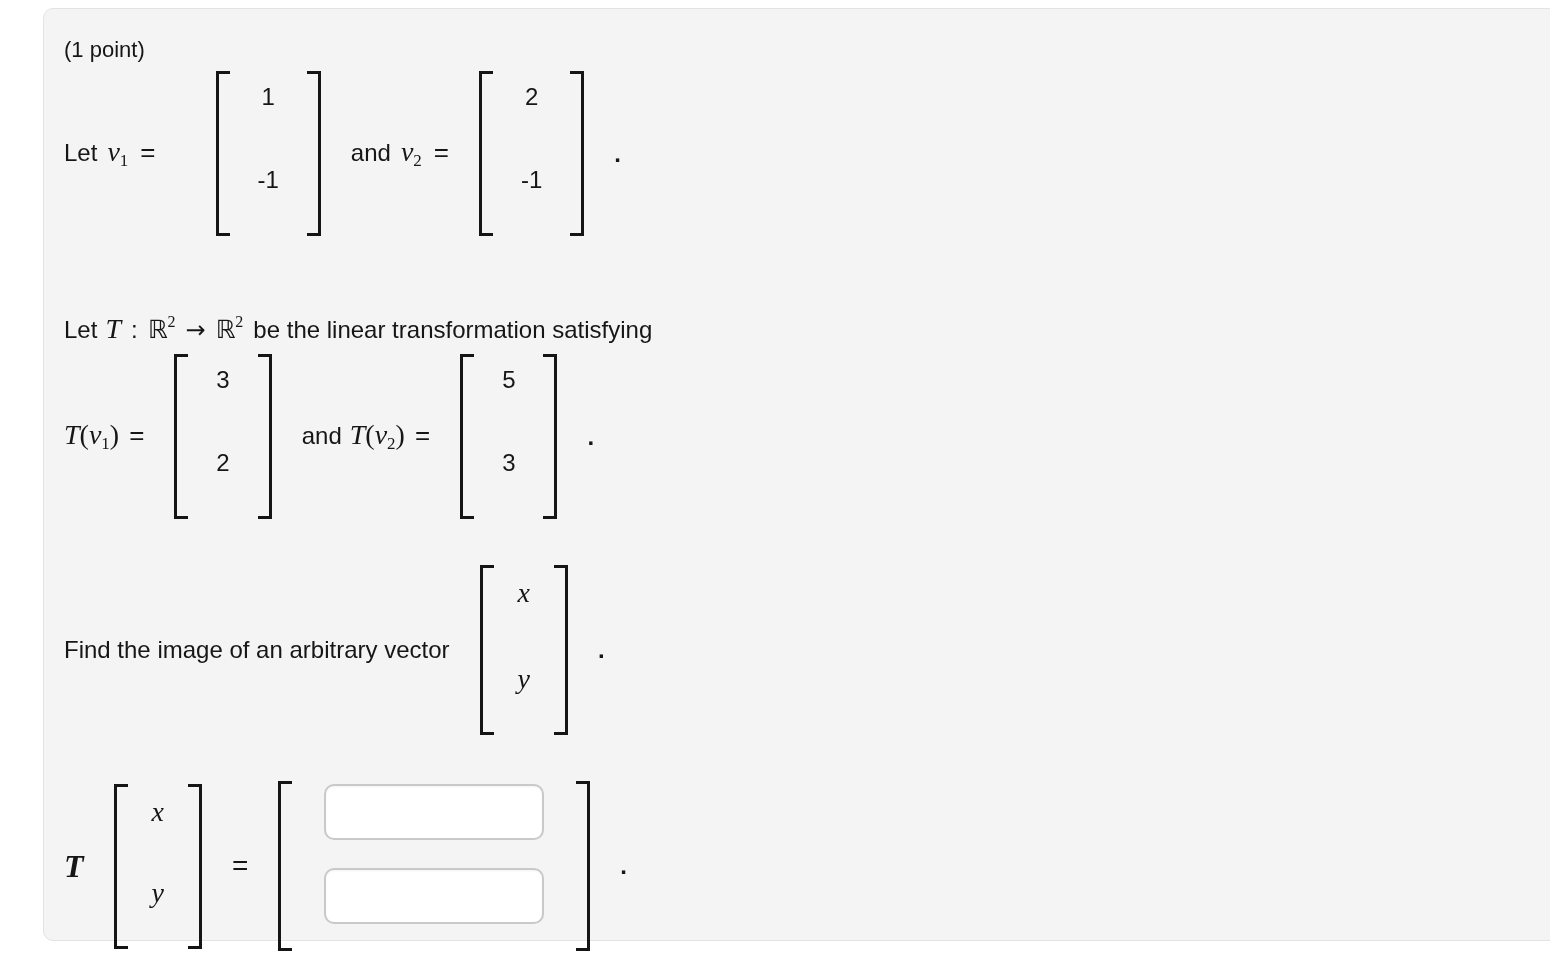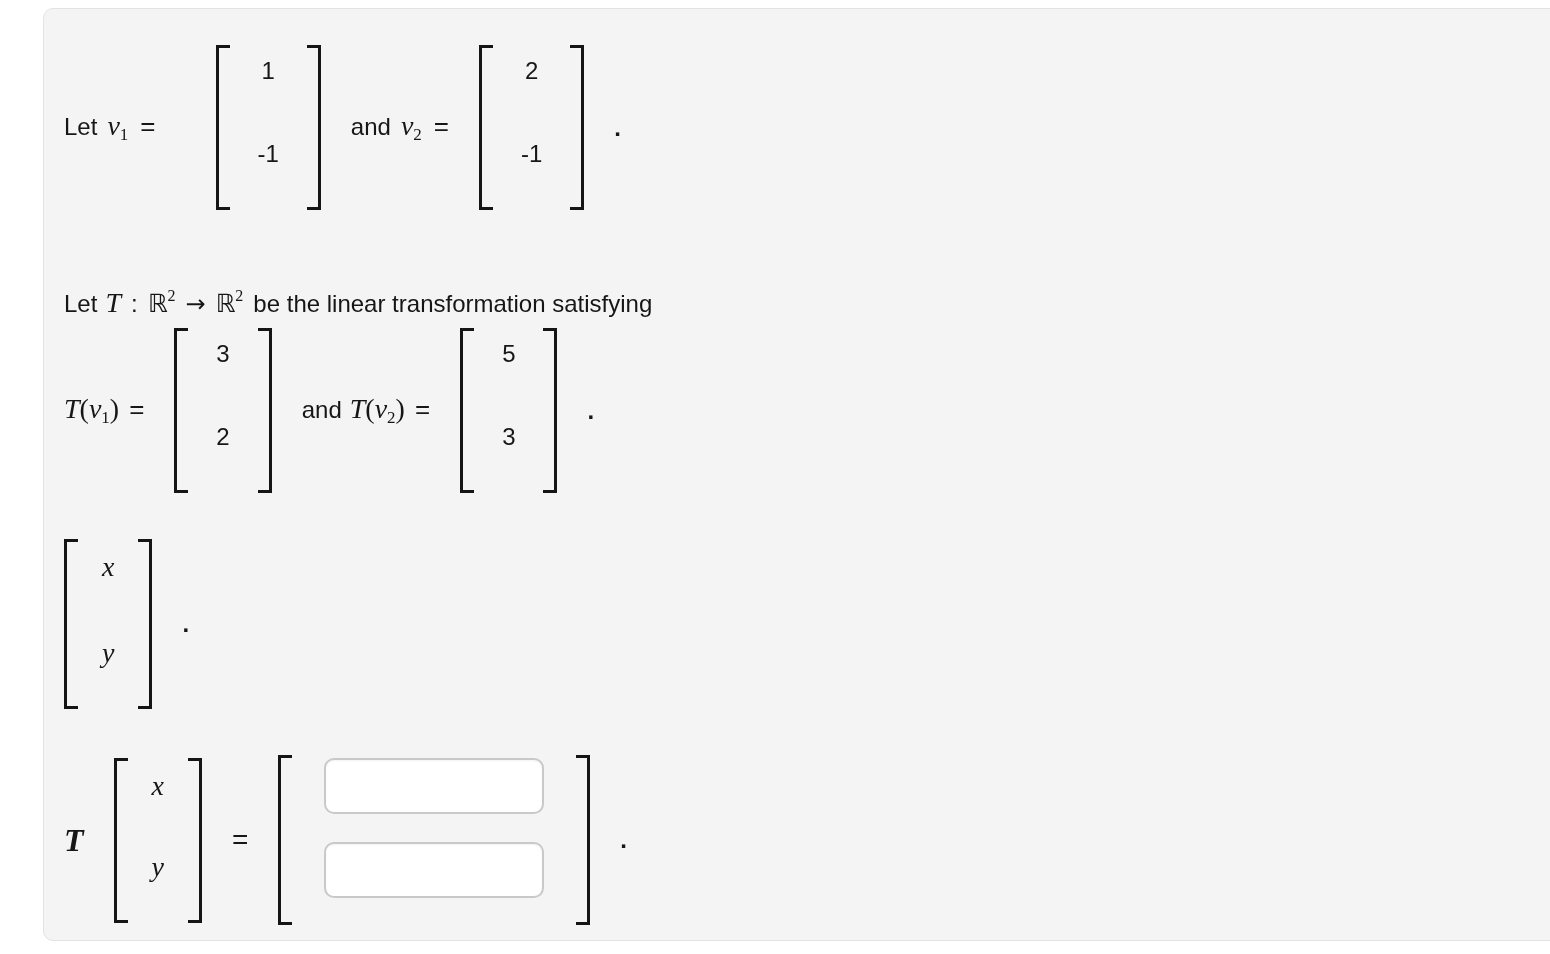--- a/index.html
+++ b/index.html
@@ -94,20 +94,21 @@
     font-size: 22px;
     padding: 0 12px;
     outline: none;
   }
 </style>
 </head>
 <body>
 
 <div class="panel">
 
+  <div class="points">(1 point)</div>
 
   <div class="row row-def">
     <span class="phrase"><span class="t">Let</span><span class="var ml10">v</span><span class="sub">1</span><span class="eqs ml12">=</span></span>
 
     <span class="mat h165" style="margin-left:30px">
       <span class="br br-l"></span>
       <span class="col">
         <span class="ent">1</span>
         <span class="ent">-1</span>
       </span>
@@ -150,20 +151,21 @@
         <span class="ent">5</span>
         <span class="ent">3</span>
       </span>
       <span class="br br-r"></span>
     </span>
 
     <span class="period">.</span>
   </div>
 
   <div class="row row-find">
+    <span class="t">Find the image of an arbitrary vector</span>
 
     <span class="mat h170">
       <span class="br br-l"></span>
       <span class="col col-narrow">
         <span class="ent ent-var">x</span>
         <span class="ent ent-var">y</span>
       </span>
       <span class="br br-r"></span>
     </span>
 

